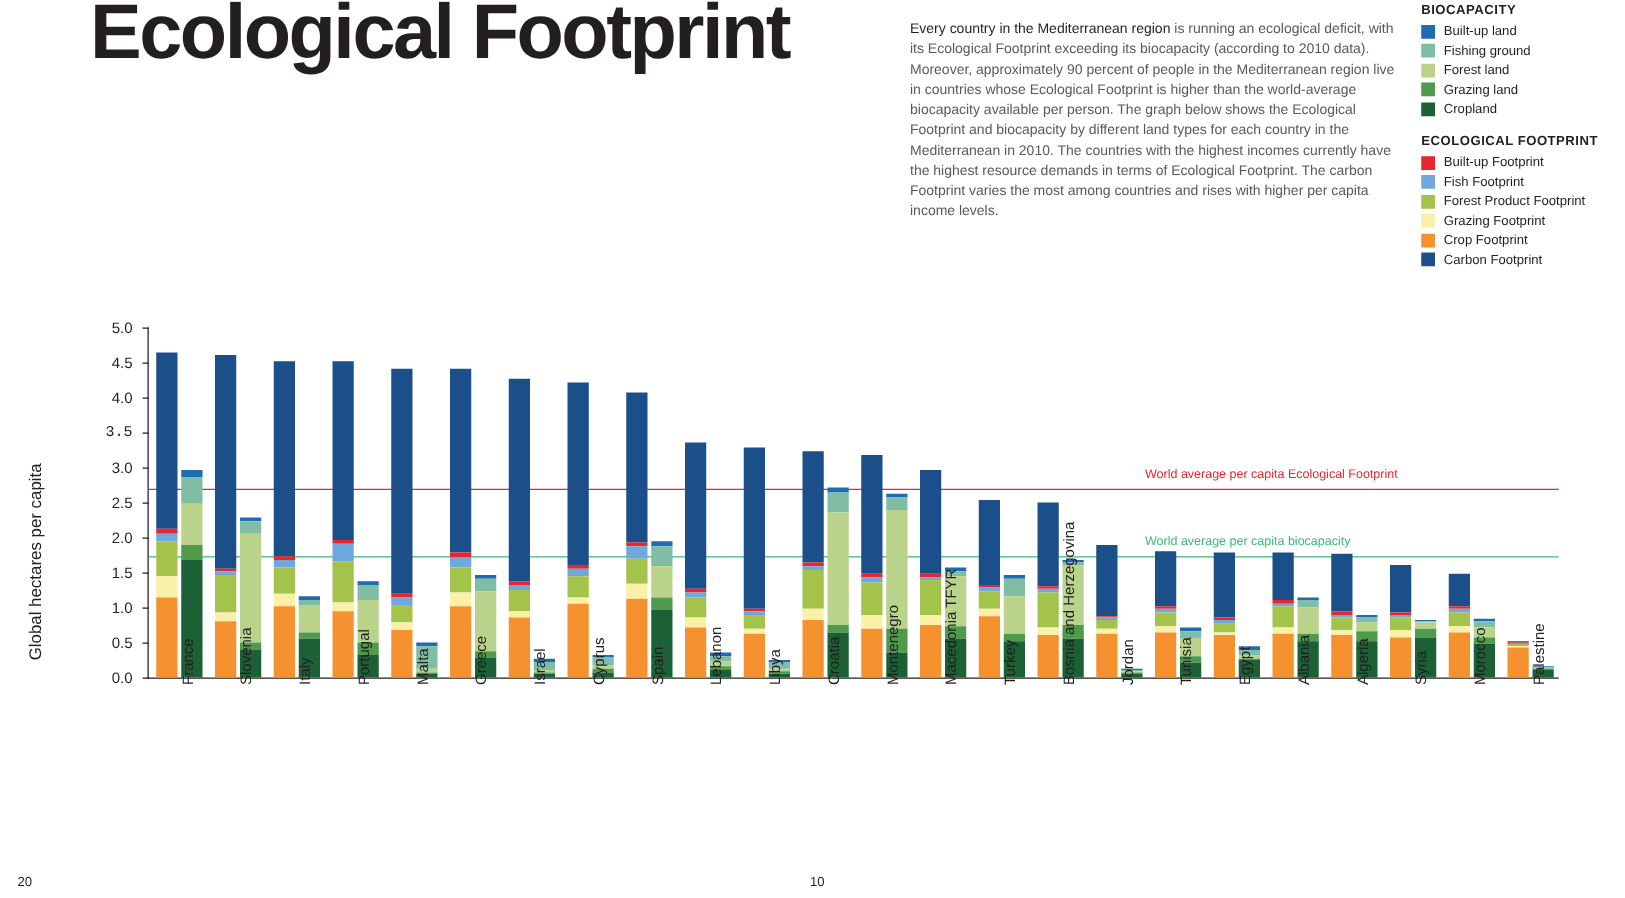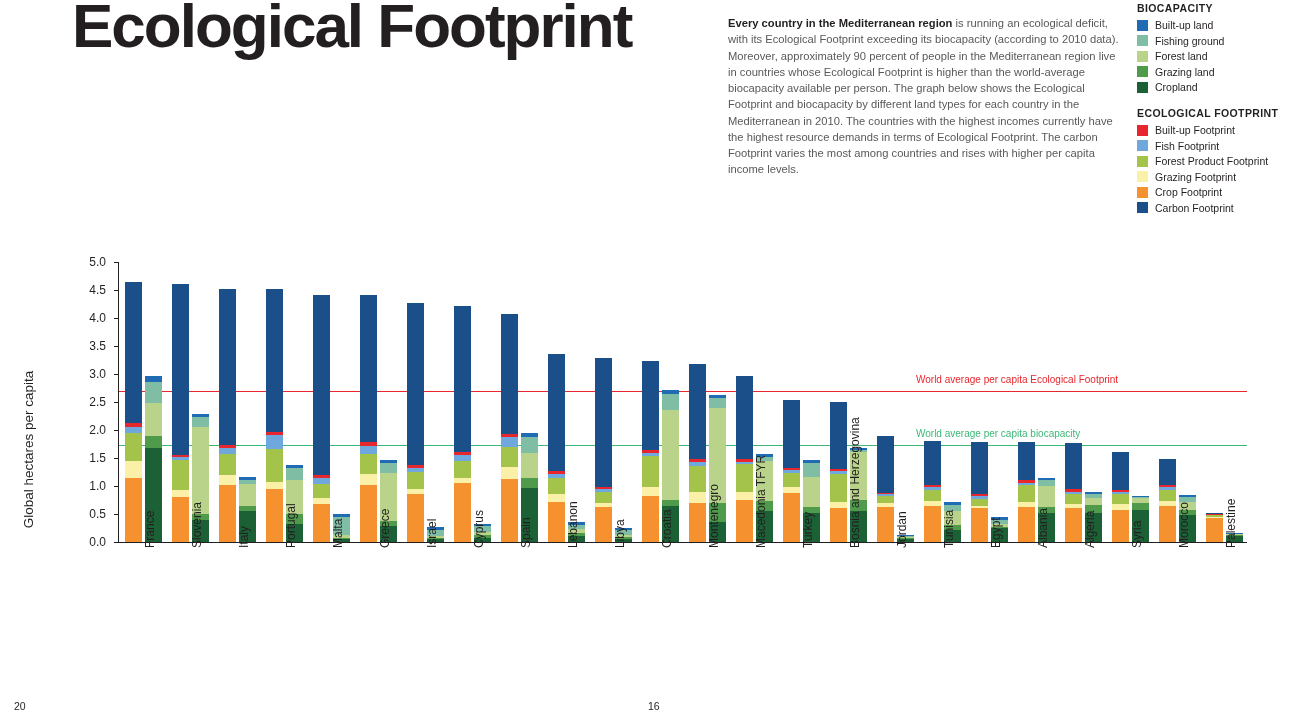--- a/index.html
+++ b/index.html
@@ -13,21 +13,21 @@
     position:absolute; left:72px; top:-4px; width:620px;
     font-size:62px; line-height:0.96; font-weight:700; letter-spacing:-2px;
     color:#231f20;
   }
   #title div{white-space:nowrap;}
   
   #intro{
     position:absolute; left:728px; top:4px; width:395px;
     font-size:11.2px; line-height:1.45; color:#58595b;
   }
-  #intro b{color:#231f20; font-weight:700;}
+  #intro b{color:#231f20; font-weight:400;}
   
   #legend{position:absolute; left:1137px; top:2px; width:160px;}
   .legend-title{
     font-size:10.5px; font-weight:700; letter-spacing:0.4px; color:#231f20;
     margin-bottom:5px;
   }
   .legend-block{margin-bottom:14px;}
   .legend-row{display:flex; align-items:center; margin-bottom:3.5px;}
   .legend-swatch{width:11px;height:11px;margin-right:7px;flex:0 0 auto;}
   .legend-label{font-size:10.5px; color:#231f20; white-space:nowrap;}
@@ -130,21 +130,21 @@
 <div id="chart">
   <div id="ylabel">Global hectares per capita</div>
   <div id="yticks">
       <div class="ytick" style="top: 280px;">0.0</div>
       <div class="ytick" style="top: 252px;">0.5</div>
       <div class="ytick" style="top: 224px;">1.0</div>
       <div class="ytick" style="top: 196px;">1.5</div>
       <div class="ytick" style="top: 168px;">2.0</div>
       <div class="ytick" style="top: 140px;">2.5</div>
       <div class="ytick" style="top: 112px;">3.0</div>
-      <div class="ytick" style="top: 84px;">3.5</div>
+      <div class="ytick" style="top: 84px; font-family: Liberation Mono, monospace;">3.5</div>
       <div class="ytick" style="top: 56px;">4.0</div>
       <div class="ytick" style="top: 28px;">4.5</div>
       <div class="ytick" style="top: 0px;">5.0</div>
     </div>
   <div id="plot">
       <div class="tickmark" style="top: 280px;"></div>
       <div class="tickmark" style="top: 252px;"></div>
       <div class="tickmark" style="top: 224px;"></div>
       <div class="tickmark" style="top: 196px;"></div>
       <div class="tickmark" style="top: 168px;"></div>
@@ -587,13 +587,13 @@
           <div class="seg" style="height: 1.12px; background: rgb(185, 212, 138);"></div>
           <div class="seg" style="height: 1.12px; background: rgb(79, 154, 75);"></div>
           <div class="seg" style="height: 5.6px; background: rgb(27, 97, 53);"></div>
         </div>
       </div>
       <div class="catlabel" style="left: 1105px;">Palestine</div>
     </div>
 </div>
 
 <div class="pagenum" id="page-left">20</div>
-<div class="pagenum" id="page-right">16</div>
+<div class="pagenum" id="page-right">10</div>
 
 </body></html>

